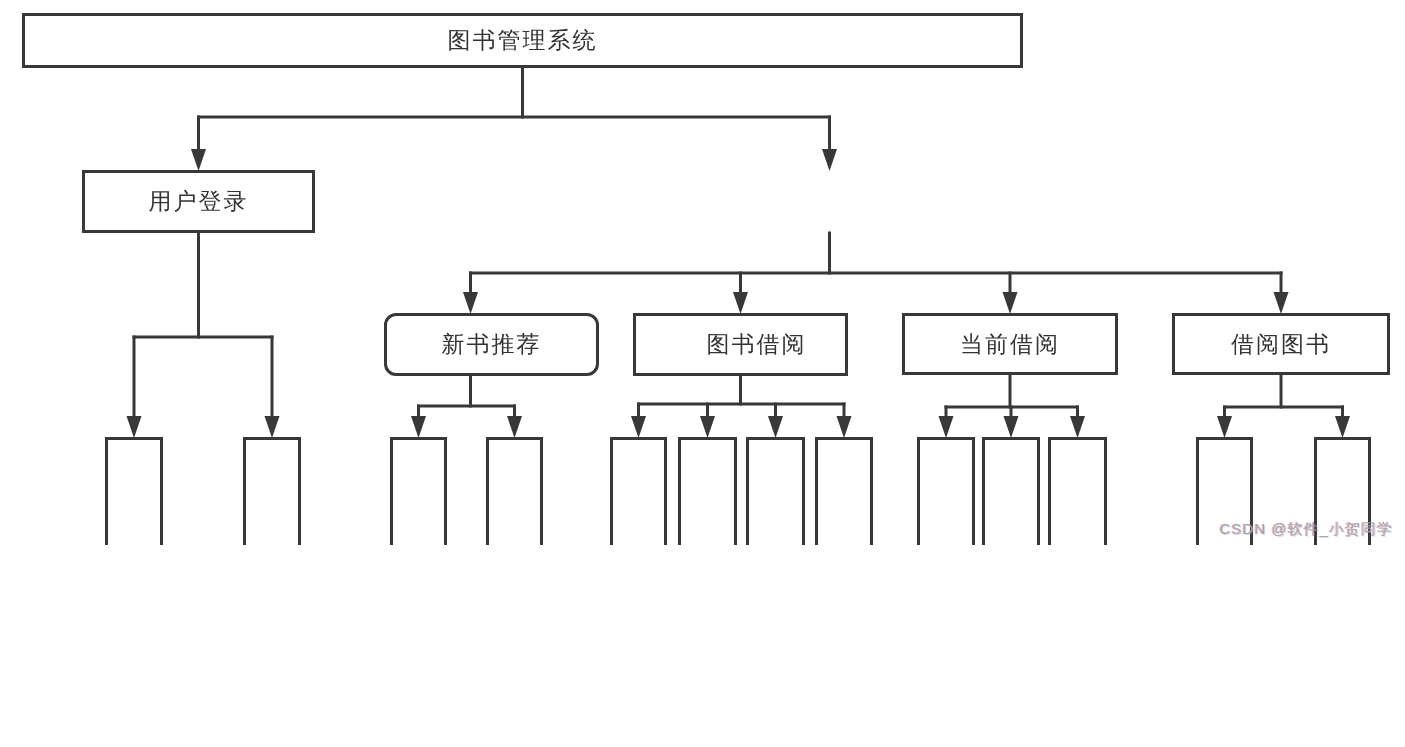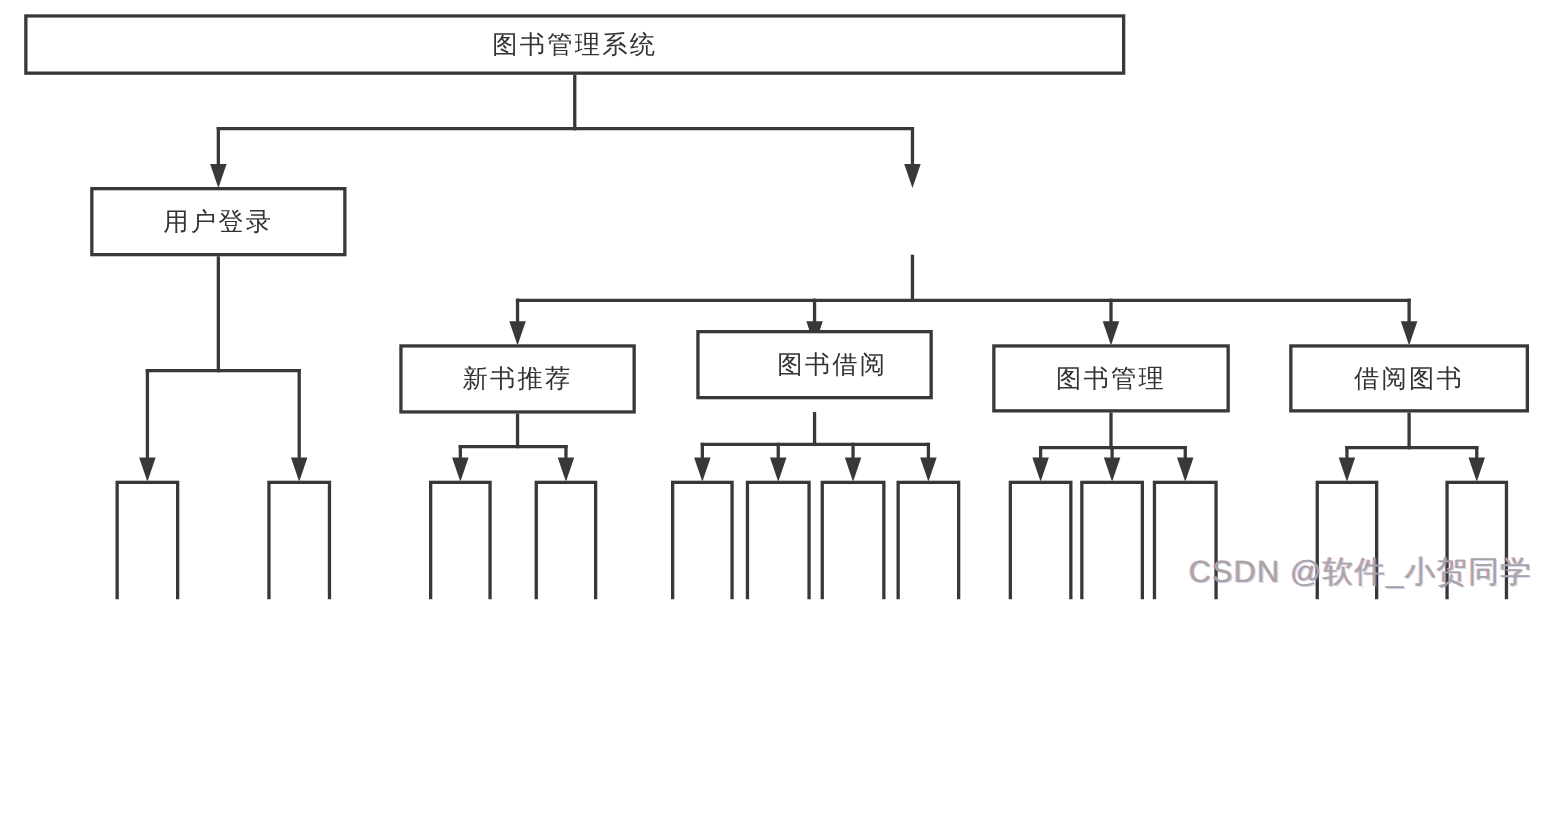--- a/index.html
+++ b/index.html
@@ -34,21 +34,21 @@
     text-orientation:mixed;
     font-size:25px;
     letter-spacing:6px;
     line-height:1;
     white-space:normal;
   }
   .watermark{
     position:absolute;
     right:12px;
     bottom:6px;
-    font-size:28px;
+    font-size:15px;
     letter-spacing:1px;
     color:#a6a6aa;
     text-shadow:-1px 0 0 rgba(222,90,90,0.45), 1px 1px 0 rgba(130,150,225,0.35);
     white-space:nowrap;
   }
 </style>
 </head>
 <body>
 
 <div class="canvas">
@@ -109,28 +109,28 @@
     </svg>
 
   <div class="box" id="n-root" style="left: 22px; top: 13px; width: 1001px; height: 55px;">
     <span class="lbl">图书管理系统</span>
   </div>
 
   <div class="box" id="n-user_login" style="left: 82px; top: 170px; width: 233px; height: 63px;">
     <span class="lbl">用户登录</span>
   </div>
 
-  <div class="box" id="n-new_rec" style="left: 363px; top: 313px; width: 215px; height: 63px;">
+  <div class="box" id="n-new_rec" style="left: 384px; top: 313px; width: 215px; height: 63px; border-radius: 12px;">
     <span class="lbl">新书推荐</span>
   </div>
-  <div class="box" id="n-borrow" style="left: 633px; top: 300px; width: 215px; height: 63px; padding-left: 32px;">
+  <div class="box" id="n-borrow" style="left: 633px; top: 313px; width: 215px; height: 63px; padding-left: 32px;">
     <span class="lbl">图书借阅</span>
   </div>
   <div class="box" id="n-current" style="left: 902px; top: 313px; width: 216px; height: 62px;">
-    <span class="lbl">图书管理</span>
+    <span class="lbl">当前借阅</span>
   </div>
   <div class="box" id="n-records" style="left: 1172px; top: 313px; width: 218px; height: 62px;">
     <span class="lbl">借阅图书</span>
   </div>
 
   <div class="box vert" id="n-ul_login" style="left: 105px; top: 437px; width: 58px; height: 299px;">
     <span class="lbl">用户登录</span>
   </div>
   <div class="box vert" id="n-ul_logout" style="left: 243px; top: 437px; width: 58px; height: 299px;">
     <span class="lbl">注销登录</span>

